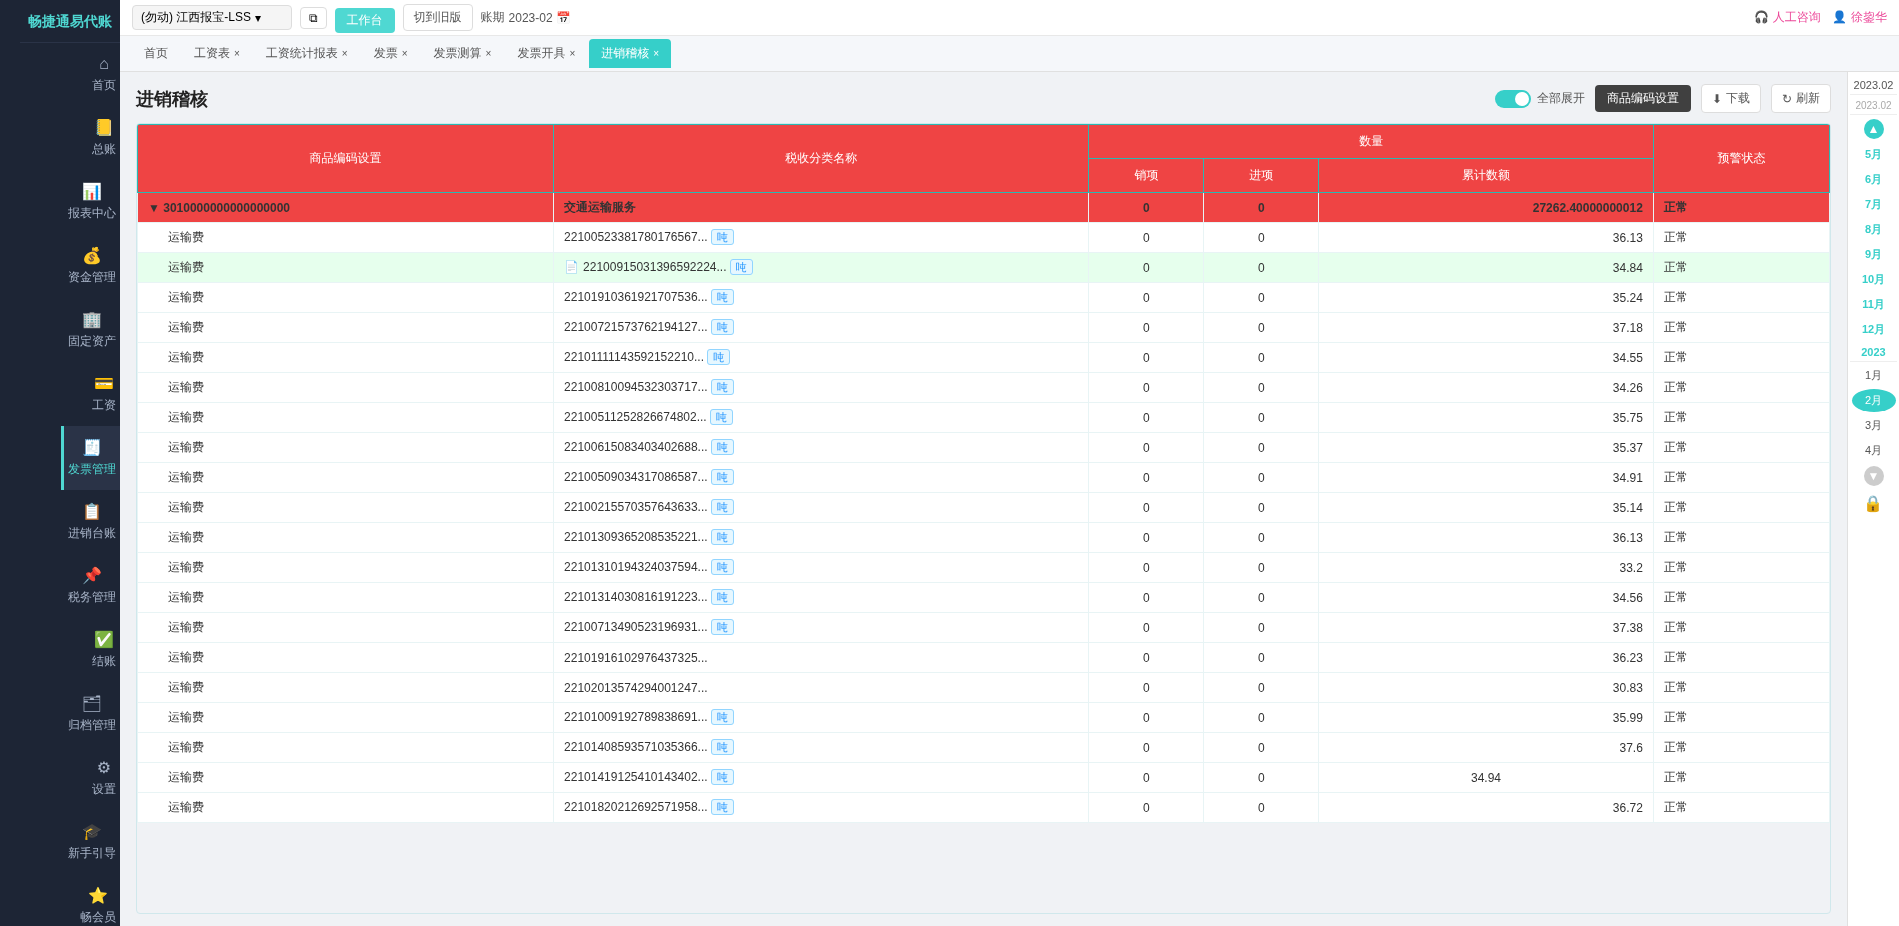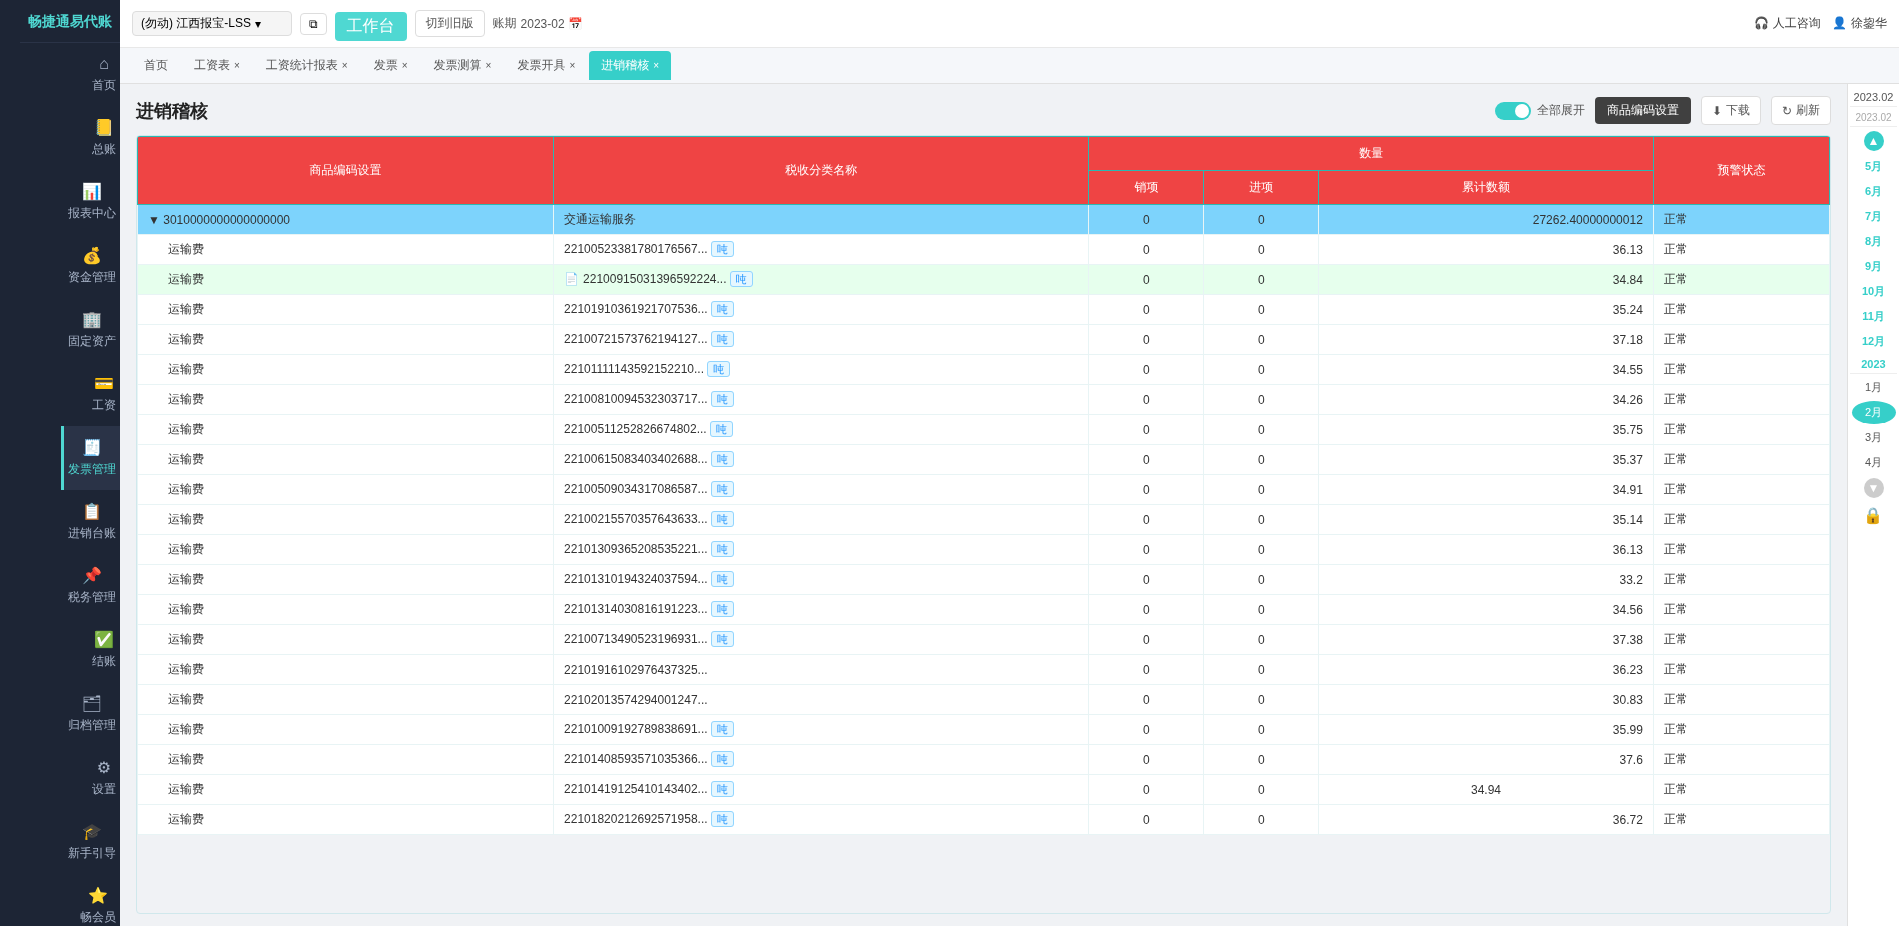--- a/index.html
+++ b/index.html
@@ -43,21 +43,21 @@
     .main {
       flex: 1;
       display: flex;
       flex-direction: column;
       overflow: hidden;
     }
 
     
     .topbar {
       background: #fff;
-      height: 48px;
+      height: 36px;
       display: flex;
       align-items: center;
       padding: 0 12px;
       border-bottom: 1px solid #e8e8e8;
       gap: 8px;
       flex-shrink: 0;
     }
     .topbar-company {
       background: #f5f5f5;
       border: 1px solid #ddd;
@@ -69,21 +69,21 @@
       gap: 4px;
       cursor: pointer;
       min-width: 160px;
     }
     .topbar-btn {
       background: #4fd8d2;
       color: #fff;
       border: none;
       border-radius: 4px;
       padding: 4px 12px;
-      font-size: 16px;
+      font-size: 12px;
       cursor: pointer;
       margin-top: 6px;
     }
     .topbar-btn-outline {
       background: #fff;
       color: #555;
       border: 1px solid #ddd;
       border-radius: 4px;
       padding: 4px 10px;
       font-size: 12px;
@@ -95,21 +95,21 @@
       gap: 4px;
       font-size: 12px;
       color: #555;
     }
     .topbar-right {
       margin-left: auto;
       display: flex;
       align-items: center;
       gap: 12px;
       font-size: 12px;
-      color: #404040;
+      color: #ec4899;
     }
 
     
     .tabbar {
       background: #f5f7fa;
       display: flex;
       align-items: center;
       padding: 0 12px;
       border-bottom: 1px solid #e0e0e0;
       height: 36px;
@@ -234,21 +234,21 @@
       font-weight: normal;
       white-space: nowrap;
     }
     tbody tr td {
       padding: 6px 10px;
       border: 1px solid #e8f4f5;
       color: #333;
       white-space: nowrap;
     }
     tbody tr.highlighted { background: #e6ffed; }
-    tbody tr.parent-row td { font-weight: 400; background: #7dd3fc; }
+    tbody tr.parent-row td { font-weight: 700; background: #ef4444; }
     .tag-wuu {
       background: #e6f7ff;
       color: #1890ff;
       border: 1px solid #91d5ff;
       border-radius: 3px;
       padding: 1px 5px;
       font-size: 11px;
     }
 
     

